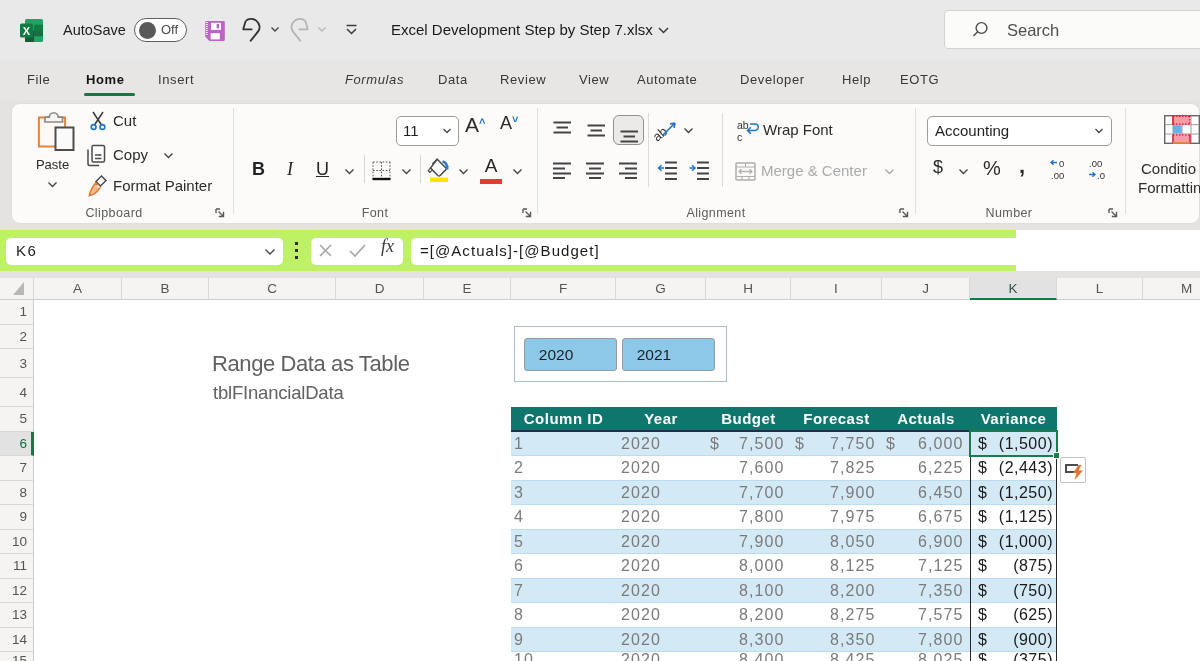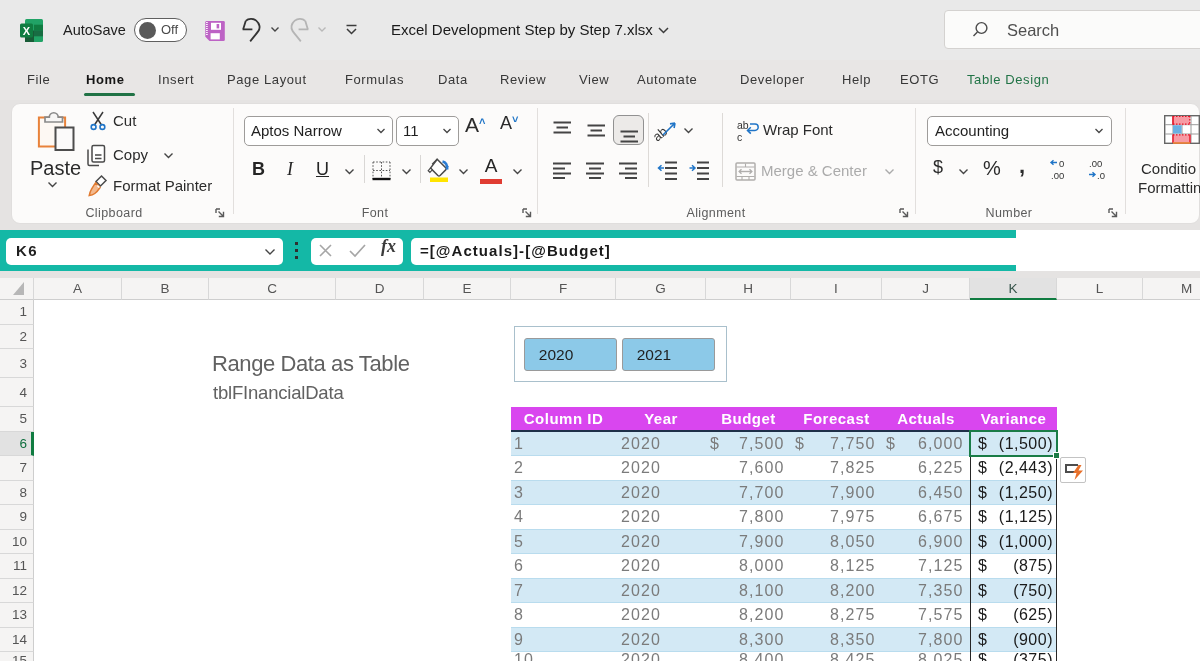--- a/index.html
+++ b/index.html
@@ -15,21 +15,21 @@
   
   #tabs { left:0; top:60px; width:1200px; height:40px; background:#e8e6e5; }
   .tab { position:absolute; top:0; height:40px; line-height:40px; font-size:13px; letter-spacing:0.6px; color:#373737; }
 
   
   #ribbon { left:0; top:100px; width:1200px; height:130px; background:#e5e3e2; }
   .gsep { position:absolute; top:8px; height:106px; width:1px; background:#e2dfdd; }
   .glabel { position:absolute; top:106px; height:16px; font-size:12.5px; letter-spacing:0.4px; color:#5c5c5c; text-align:center; }
 
   
-  #fbar { left:0; top:230px; width:1016px; height:41px; background:#14b8a6;font-weight:bold; }
+  #fbar { left:0; top:230px; width:1016px; height:41px; background:#bef264; }
   #fbar2 { left:0; top:271px; width:1200px; height:7px; background:#e5e3e2; }
 
   
   #grid { left:0; top:278px; width:1200px; height:383px; background:#fff; }
   .colhead { position:absolute; top:0; height:22px; background:#f5f4f3; border-right:1px solid #d8d8d8; border-bottom:1px solid #cecece; color:#555; font-size:13.5px; text-align:center; line-height:21px; }
   .rowhead { position:absolute; left:0; width:34px; background:#f5f4f3; border-right:1px solid #cecece; border-bottom:1px solid #d8d8d8; color:#555; font-size:13.5px; text-align:right; padding-right:6px; }
   .slbtn { top:59.5px; width:93px; height:33px; background:#8cc9e8; border:1px solid #9a9a9a; border-radius:3px; font-size:15.5px; color:#1f1f1f; line-height:31px; padding-left:14px; }
   .th { position:absolute; top:0; line-height:24.5px; text-align:center; letter-spacing:0.5px; }
   .trow { position:absolute; left:0; width:546px; height:24.5px; font-size:16px; letter-spacing:1.1px; color:#7b7b7b; border-bottom:1px solid #b9dcee; box-sizing:border-box; }
   .trow.bb { background:#d3e9f5; }
@@ -103,44 +103,42 @@
       <circle cx="10.5" cy="7" r="5.4" fill="none" stroke="#4a4a4a" stroke-width="1.4"></circle>
       <path d="M6.4 11.1 L2.5 15" stroke="#4a4a4a" stroke-width="1.4"></path>
     </svg>
     <div class="abs" style="left:1007px;top:0;height:60px;line-height:60px;font-size:16.5px;color:#4f4f4f;">Search</div>
   </div>
   <div id="tabs" class="abs">
     <div class="tab" style="left:27px;">File</div>
     <div class="tab" style="left:86px;font-weight:bold;color:#151515;">Home</div>
     <div class="abs" style="left:84px;top:33px;width:51px;height:3px;background:#217346;border-radius:2px;"></div>
     <div class="tab" style="left:158px;">Insert</div>
-    <div class="tab" style="left:227px;">Page Layout</div>
-    <div class="tab" style="left:345px;">Formulas</div>
+    <div class="tab" style="left:345px;font-style:italic;">Formulas</div>
     <div class="tab" style="left:438px;">Data</div>
     <div class="tab" style="left:500px;">Review</div>
     <div class="tab" style="left:579px;">View</div>
     <div class="tab" style="left:637px;">Automate</div>
     <div class="tab" style="left:740px;">Developer</div>
     <div class="tab" style="left:842px;">Help</div>
     <div class="tab" style="left:900px;">EOTG</div>
-    <div class="tab" style="left:967px;color:#217346;">Table Design</div>
   </div>
   <div id="ribbon" class="abs">
     <div class="abs" style="left:11px;top:2.5px;width:1189px;height:121px;background:#fcfbfa;border:1px solid #e0dedd;border-radius:9px;"></div>
     <div class="gsep" style="left:233px;"></div>
     <div class="gsep" style="left:537px;"></div>
     <div class="gsep" style="left:915px;"></div>
     <div class="gsep" style="left:1125px;"></div>
 
     <svg class="abs" style="left:36px;top:10px" width="40" height="42" viewBox="0 0 40 42">
       <rect x="2.9" y="7.5" width="26.2" height="29" fill="#fdf8f3" stroke="#e8823a" stroke-width="2"></rect>
       <path d="M9 12 V7.2 H13.3 A4.4 4.4 0 0 1 22.2 7.2 H26.5 V12 Z" fill="#f7f6f5" stroke="#8a8a8a" stroke-width="1.7"></path>
       <rect x="19.5" y="17.5" width="18" height="22.5" fill="#fbfafa" stroke="#4d4d4d" stroke-width="2"></rect>
     </svg>
-    <div class="abs" style="left:30px;top:57px;width:45px;text-align:center;font-size:20px;color:#2b2b2b;">Paste</div>
+    <div class="abs" style="left:30px;top:57px;width:45px;text-align:center;font-size:13px;color:#2b2b2b;">Paste</div>
     <svg class="abs" style="left:47px;top:81px" width="11" height="8" viewBox="0 0 11 8">
         <path d="M1.5 1.5 L5.5 5.5 L9.5 1.5" fill="none" stroke="#454545" stroke-width="1.4"></path>
       </svg>
 
     <svg class="abs" style="left:90px;top:11px" width="16" height="20" viewBox="0 0 16 20">
       <path d="M3 1 L11.2 13.5 M13 1 L4.8 13.5" stroke="#3a3a3a" stroke-width="1.5"></path>
       <circle cx="3.6" cy="16" r="2.4" fill="none" stroke="#2075c7" stroke-width="1.6"></circle>
       <circle cx="12.4" cy="16" r="2.4" fill="none" stroke="#2075c7" stroke-width="1.6"></circle>
     </svg>
     <div class="abs" style="left:113px;top:12px;font-size:15px;color:#2b2b2b;">Cut</div>
@@ -160,26 +158,20 @@
       <path d="M7.5 8.9 l4.6 4.6 c-1.5 2.2 -3.4 4.6 -5.3 6 c-1.7 1.3 -3.6 1.9 -5.6 2.1 c0.5 -2.2 1 -4.3 2.2 -6.2 c1.1 -1.9 2.6 -4.4 4.1 -6.5 z" fill="#f3b98e" stroke="#e07a30" stroke-width="1.5"></path>
       <path d="M9.3 11.5 l2 2" stroke="#fff" stroke-width="1.6"></path>
     </svg>
     <div class="abs" style="left:113px;top:77px;font-size:15px;color:#2b2b2b;">Format Painter</div>
     <div class="glabel" style="left:64px;width:100px;">Clipboard</div>
     <svg class="abs" style="left:214px;top:107px" width="12" height="12" viewBox="0 0 12 12">
       <path d="M2 2 h4 M2 2 v4" stroke="#5a5a5a" stroke-width="1.4" fill="none"></path>
       <path d="M4.5 4.5 L9.5 9.5 M9.5 4.8 V9.5 H4.8" stroke="#5a5a5a" stroke-width="1.4" fill="none"></path>
     </svg>
 
-    <div class="abs" style="left:244px;top:16px;width:149px;height:30px;background:#fff;border:1px solid #9e9c9a;border-radius:5px;">
-      <div class="abs" style="left:6px;top:0;line-height:28px;font-size:15px;color:#1f1f1f;">Aptos Narrow</div>
-      <svg class="abs" style="left:131px;top:11px" width="10" height="7" viewBox="0 0 10 7">
-          <path d="M1.5 1 L5 4.5 L8.5 1" fill="none" stroke="#454545" stroke-width="1.3"></path>
-        </svg>
-    </div>
     <div class="abs" style="left:396px;top:16px;width:63px;height:30px;background:#fff;border:1px solid #9e9c9a;border-radius:5px;">
       <div class="abs" style="left:6px;top:0;line-height:28px;font-size:15px;color:#1f1f1f;">11</div>
       <svg class="abs" style="left:45px;top:11px" width="10" height="7" viewBox="0 0 10 7">
           <path d="M1.5 1 L5 4.5 L8.5 1" fill="none" stroke="#454545" stroke-width="1.3"></path>
         </svg>
     </div>
     <div class="abs" style="left:465px;top:13px;font-size:21px;color:#2b2b2b;">A<span style="position:relative;top:-7px;left:0px;font-size:11px;color:#2075c7;font-weight:bold;">˄</span></div>
     <div class="abs" style="left:500px;top:13px;font-size:18px;color:#2b2b2b;">A<span style="position:relative;top:-6px;left:0px;font-size:11px;color:#2075c7;font-weight:bold;">˅</span></div>
 
     <div class="abs" style="left:252px;top:59px;font-size:18px;font-weight:bold;color:#252525;">B</div>
@@ -387,21 +379,21 @@
     <div class="rowhead" style="top:374px;height:24.5px;line-height:17px;">15</div>
 
     <div class="abs" style="left:213px;top:100px;height:29px;line-height:29px;font-size:18.5px;letter-spacing:-0.2px;color:#616161;">tblFInancialData</div>
     <div class="abs" style="left:212px;top:71px;height:29px;line-height:29px;font-size:22px;letter-spacing:-0.4px;color:#616161;">Range Data as Table</div>
 
     <div class="abs" style="left:513.5px;top:47.8px;width:213px;height:56px;background:#fff;border:1.4px solid #a9c0cc;"></div>
     <div class="abs slbtn" style="left:523.8px;">2020</div>
     <div class="abs slbtn" style="left:621.7px;">2021</div>
 
     <div id="tbl" class="abs" style="left:511px;top:129px;width:546px;height:254px;">
-      <div class="abs" style="left:0;top:0;width:546px;height:24.5px;background:#d946ef;border-bottom:2.5px solid #1e3048;color:#fff;font-weight:bold;font-size:15px;">
+      <div class="abs" style="left:0;top:0;width:546px;height:24.5px;background:#0f766e;border-bottom:2.5px solid #1e3048;color:#fff;font-weight:bold;font-size:15px;">
         <span class="th" style="left:0;width:105px;">Column ID</span>
         <span class="th" style="left:105px;width:90px;">Year</span>
         <span class="th" style="left:195px;width:85px;">Budget</span>
         <span class="th" style="left:280px;width:91px;">Forecast</span>
         <span class="th" style="left:371px;width:88px;">Actuals</span>
         <span class="th" style="left:459px;width:87px;">Variance</span>
       </div>
       <div class="trow bb" style="top:24.5px;">
           <span class="t1">1</span>
           <span class="t2">2020</span>

